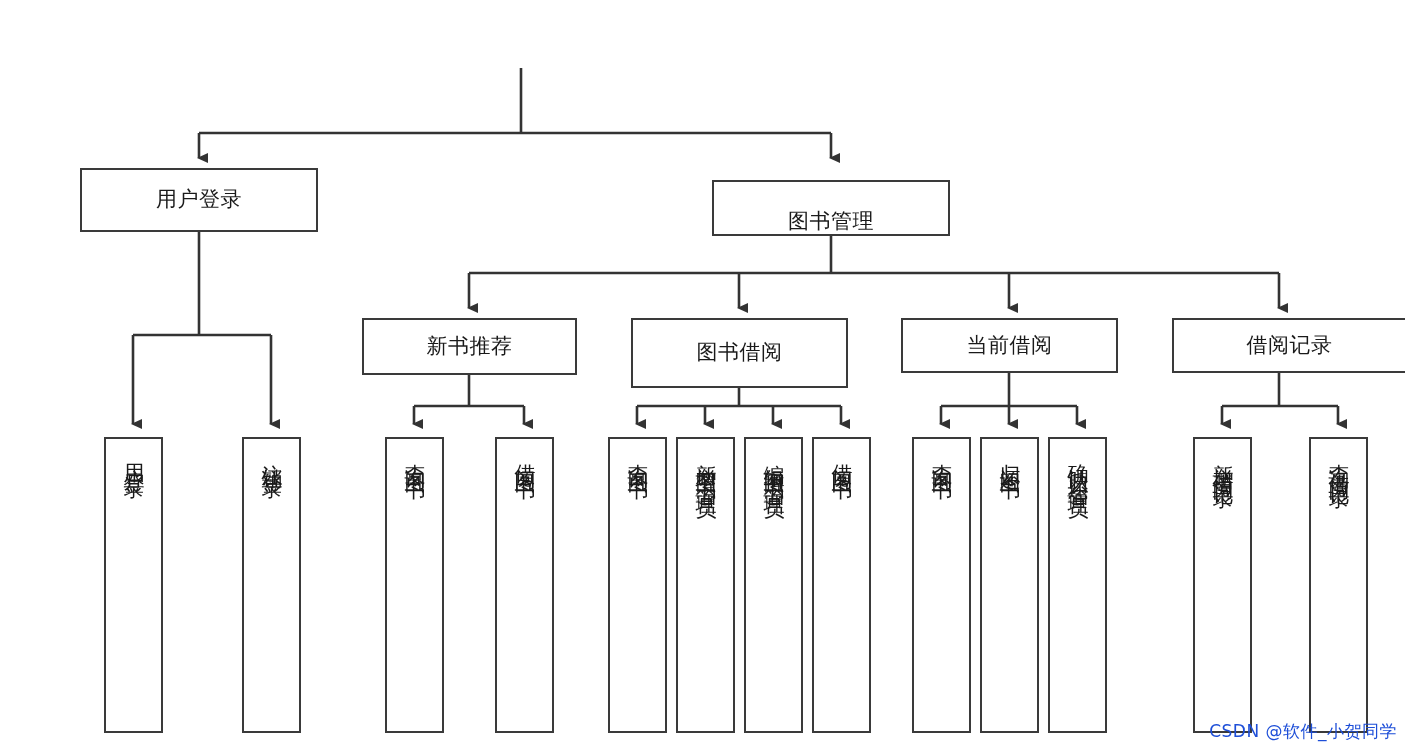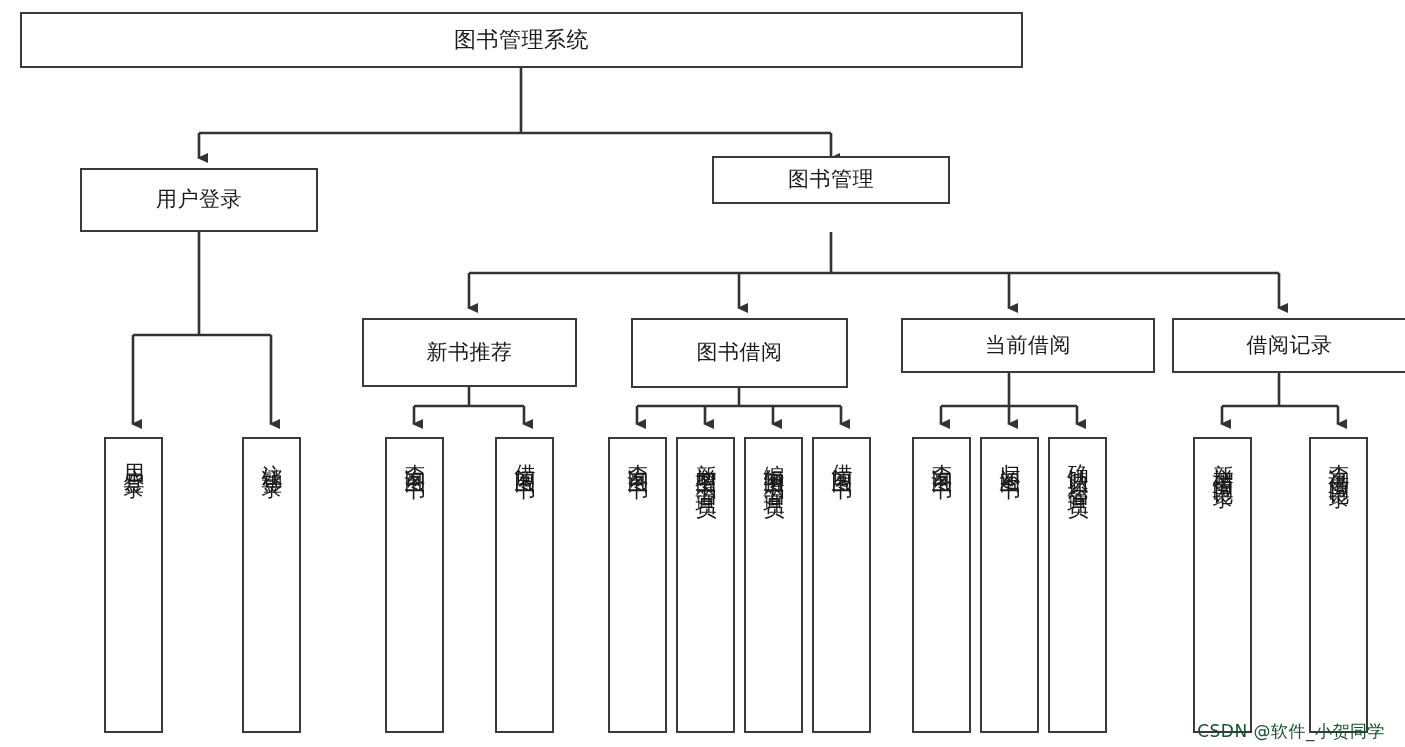--- a/index.html
+++ b/index.html
@@ -61,24 +61,24 @@
   .node.vert .label {
     writing-mode: vertical-rl;
     text-orientation: upright;
     font-size: 21px;
     line-height: 1.0;
     letter-spacing: 5px;
     white-space: nowrap;
   }
   .watermark {
     position: absolute;
-    right: 20px;
+    right: 8px;
     bottom: 4px;
     font-size: 17px;
-    color: #14532d;
+    color: #1d4ed8;
     letter-spacing: 0.5px;
     user-select: none;
     white-space: nowrap;
   }
 </style>
 </head>
 <body>
 
 <div id="diagram-root">
 
@@ -125,38 +125,35 @@
       <path d="M1009,406 L1009,424" marker-end="url(#arrow)"></path>
       <path d="M1077,406 L1077,424" marker-end="url(#arrow)"></path>
 
       <path d="M1279,373 L1279,406"></path>
       <path d="M1222,406 L1338,406"></path>
       <path d="M1222,406 L1222,424" marker-end="url(#arrow)"></path>
       <path d="M1338,406 L1338,424" marker-end="url(#arrow)"></path>
     </g>
   </svg>
 
-  <div class="node root horiz" style="left:20px; top:12px; width:1003px; height:56px;">
-    <span class="label">图书管理系统</span>
-  </div>
 
   <div class="node horiz" style="left:80px; top:168px; width:238px; height:64px;">
     <span class="label">用户登录</span>
   </div>
-  <div class="node horiz" style="left:712px; top:156px; width:238px; height:48px;">
+  <div class="node horiz" style="left:712px; top:180px; width:238px; height:56px;align-items:flex-end;">
     <span class="label">图书管理</span>
   </div>
 
-  <div class="node horiz" style="left:362px; top:318px; width:215px; height:69px;">
+  <div class="node horiz" style="left:362px; top:318px; width:215px; height:57px;">
     <span class="label">新书推荐</span>
   </div>
   <div class="node horiz" style="left:631px; top:318px; width:217px; height:70px;">
     <span class="label">图书借阅</span>
   </div>
-  <div class="node horiz" style="left:901px; top:318px; width:254px; height:55px;">
+  <div class="node horiz" style="left:901px; top:318px; width:217px; height:55px;">
     <span class="label">当前借阅</span>
   </div>
   <div class="node horiz" style="left:1172px; top:318px; width:235px; height:55px;">
     <span class="label">借阅记录</span>
   </div>
 
   <div class="node vert" style="left:104px; top:437px; width:59px; height:296px;">
     <span class="label">用户登录</span>
   </div>
   <div class="node vert" style="left:242px; top:437px; width:59px; height:296px;">

